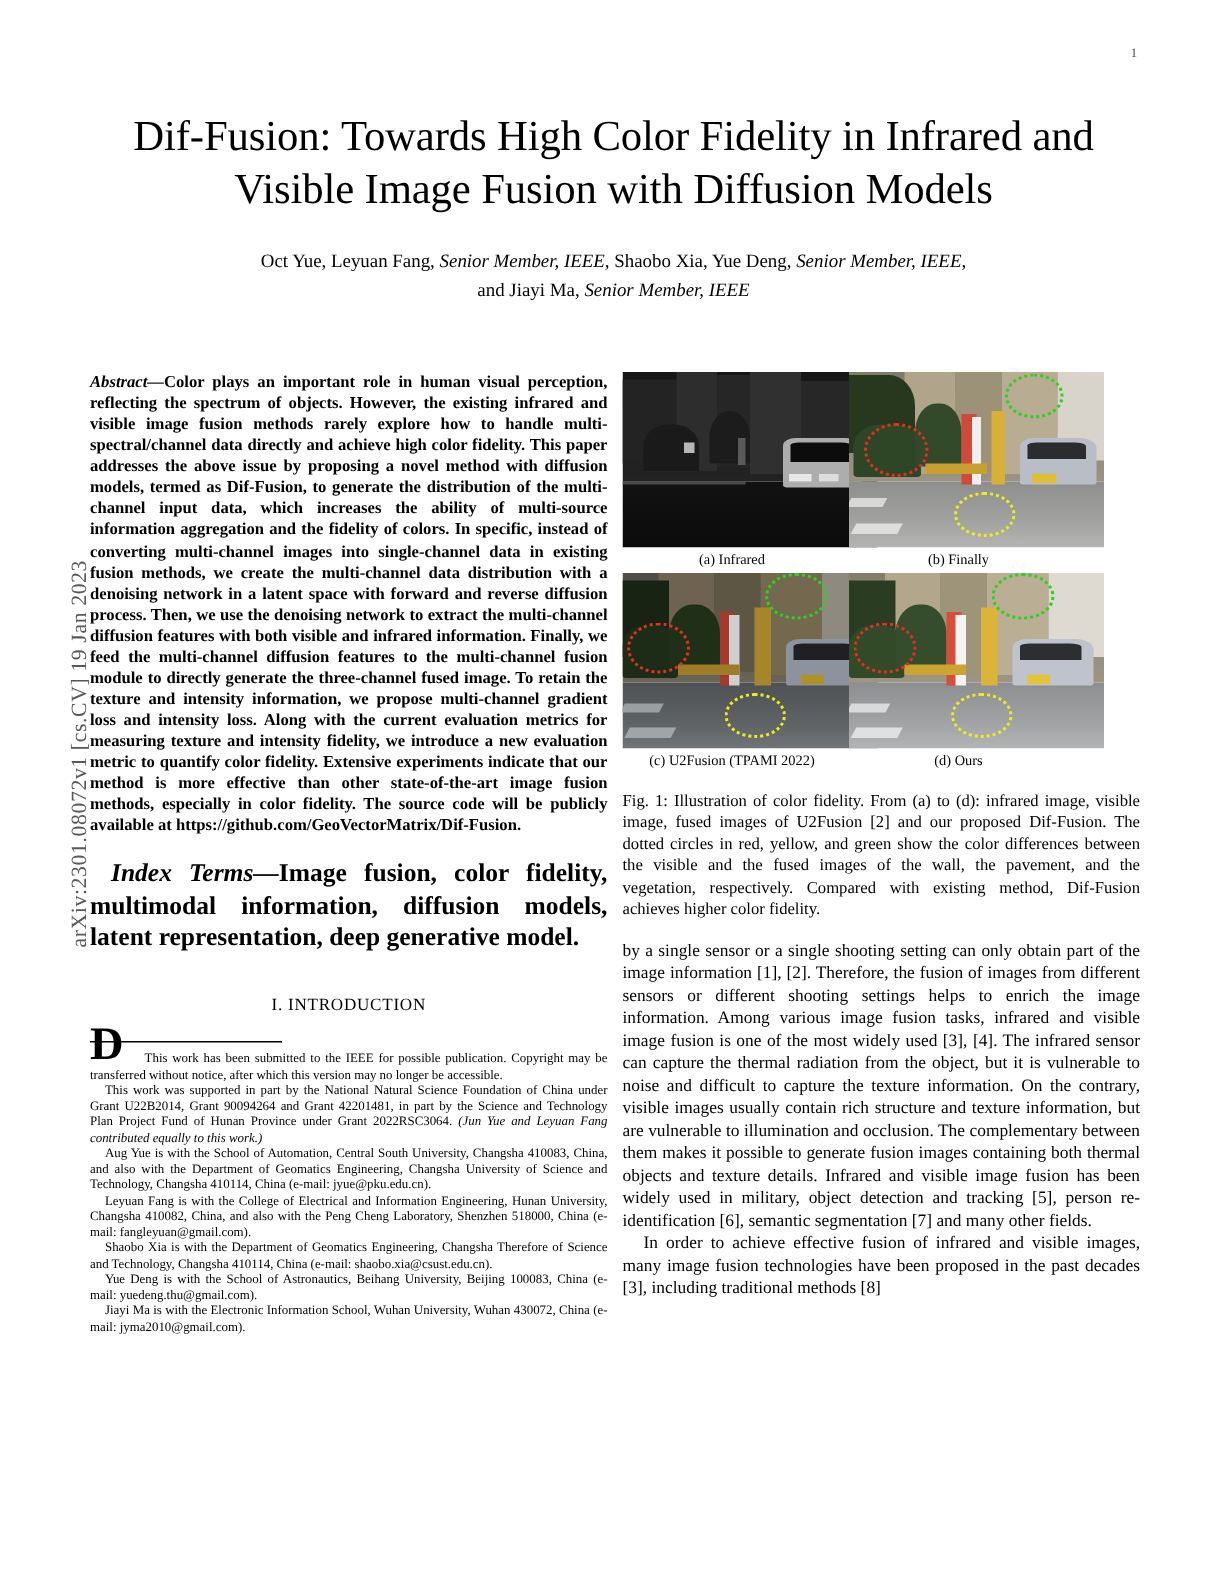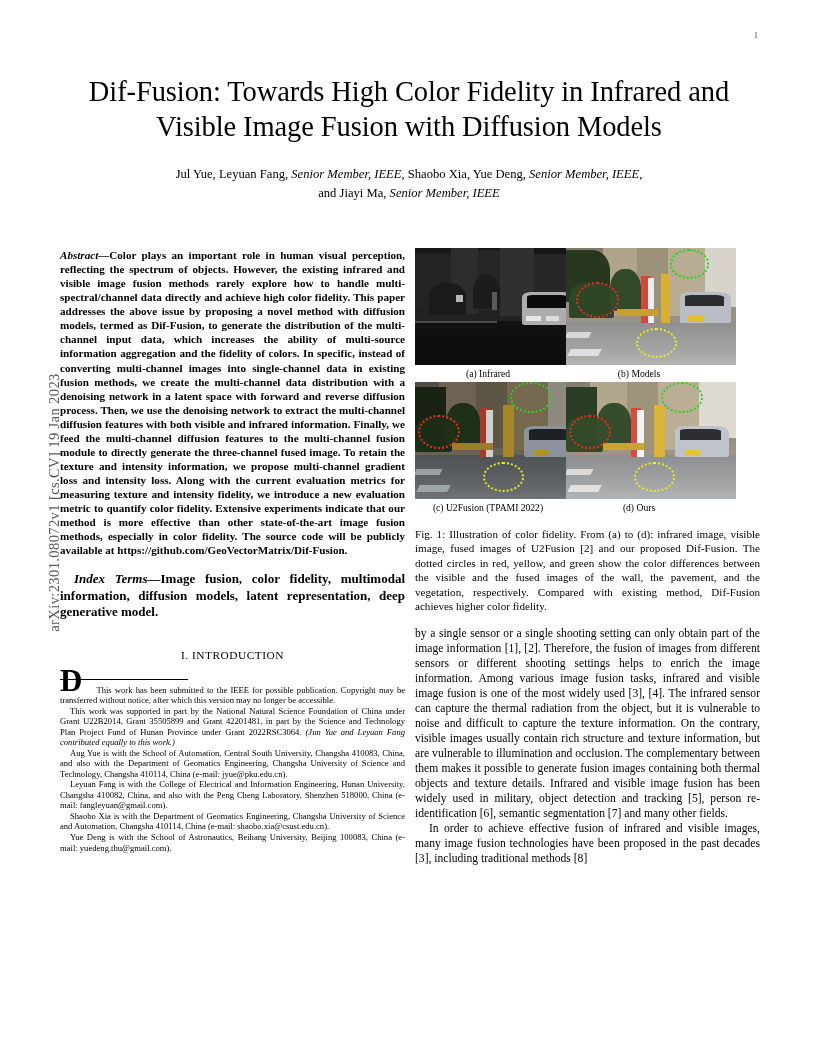--- a/index.html
+++ b/index.html
@@ -80,21 +80,21 @@
   .abstract {
     font-size: 11.1px;
     line-height: 1.268;
     text-align: justify;
     font-weight: bold;
     margin: 0;
     hyphens: auto;
   }
   .abstract .lead { font-style: italic; font-weight: bold; }
   .index-terms {
-    font-size: 13px;
+    font-size: 17px;
     line-height: 1.268;
     text-align: justify;
     font-weight: bold;
     margin: 14px 0 0 0;
     text-indent: 14px;
   }
   .index-terms .lead { font-style: italic; font-weight: bold; }
   
   .section-heading {
     margin: 28px 0 5px 0;
@@ -204,44 +204,45 @@
 
 <div class="page">
 
   <div class="arxiv-stamp">arXiv:2301.08072v1  [cs.CV]  19 Jan 2023</div>
 
   <div class="page-number">1</div>
 
   <div class="title-block">
     <h1 class="paper-title">Dif-Fusion: Towards High Color Fidelity in Infrared and Visible Image Fusion with Diffusion Models</h1>
     <div class="authors">
-      <span><span>Jul Yue, Leyuan Fang, </span><i>Senior Member, IEEE</i><span>, Shaobo Xia, Yue Deng, </span><i>Senior Member, IEEE</i><span>,</span></span><br>
+      <span><span>Oct Yue, Leyuan Fang, </span><i>Senior Member, IEEE</i><span>, Shaobo Xia, Yue Deng, </span><i>Senior Member, IEEE</i><span>,</span></span><br>
       <span><span>and Jiayi Ma, </span><i>Senior Member, IEEE</i></span>
     </div>
   </div>
 
   <div class="col-left">
 
     <p class="abstract"><span class="lead">Abstract—</span><span>Color plays an important role in human visual perception, reflecting the spectrum of objects. However, the existing infrared and visible image fusion methods rarely explore how to handle multi-spectral/channel data directly and achieve high color fidelity. This paper addresses the above issue by proposing a novel method with diffusion models, termed as Dif-Fusion, to generate the distribution of the multi-channel input data, which increases the ability of multi-source information aggregation and the fidelity of colors. In specific, instead of converting multi-channel images into single-channel data in existing fusion methods, we create the multi-channel data distribution with a denoising network in a latent space with forward and reverse diffusion process. Then, we use the denoising network to extract the multi-channel diffusion features with both visible and infrared information. Finally, we feed the multi-channel diffusion features to the multi-channel fusion module to directly generate the three-channel fused image. To retain the texture and intensity information, we propose multi-channel gradient loss and intensity loss. Along with the current evaluation metrics for measuring texture and intensity fidelity, we introduce a new evaluation metric to quantify color fidelity. Extensive experiments indicate that our method is more effective than other state-of-the-art image fusion methods, especially in color fidelity. The source code will be publicly available at https://github.com/GeoVectorMatrix/Dif-Fusion.</span></p>
 
     <p class="index-terms"><span class="lead">Index Terms—</span><span>Image fusion, color fidelity, multimodal information, diffusion models, latent representation, deep generative model.</span></p>
 
     <div class="section-heading">I.  INTRODUCTION</div>
 
     <p class="intro-para"><span class="dropcap">D</span></p>
 
     <div class="footnote-rule"></div>
 
     <div class="footnotes">
       <p>This work has been submitted to the IEEE for possible publication. Copyright may be transferred without notice, after which this version may no longer be accessible.</p>
-      <p><span>This work was supported in part by the National Natural Science Foundation of China under Grant U22B2014, Grant 35505899 and Grant 42201481, in part by the Science and Technology Plan Project Fund of Hunan Province under Grant 2022RSC3064.</span> <i>(Jun Yue and Leyuan Fang contributed equally to this work.)</i></p>
+      <p><span>This work was supported in part by the National Natural Science Foundation of China under Grant U22B2014, Grant 90094264 and Grant 42201481, in part by the Science and Technology Plan Project Fund of Hunan Province under Grant 2022RSC3064.</span> <i>(Jun Yue and Leyuan Fang contributed equally to this work.)</i></p>
       <p>Aug Yue is with the School of Automation, Central South University, Changsha 410083, China, and also with the Department of Geomatics Engineering, Changsha University of Science and Technology, Changsha 410114, China (e-mail: jyue@pku.edu.cn).</p>
       <p>Leyuan Fang is with the College of Electrical and Information Engineering, Hunan University, Changsha 410082, China, and also with the Peng Cheng Laboratory, Shenzhen 518000, China (e-mail: fangleyuan@gmail.com).</p>
-      <p>Shaobo Xia is with the Department of Geomatics Engineering, Changsha University of Science and Automation, Changsha 410114, China (e-mail: shaobo.xia@csust.edu.cn).</p>
+      <p>Shaobo Xia is with the Department of Geomatics Engineering, Changsha Therefore of Science and Technology, Changsha 410114, China (e-mail: shaobo.xia@csust.edu.cn).</p>
       <p>Yue Deng is with the School of Astronautics, Beihang University, Beijing 100083, China (e-mail: yuedeng.thu@gmail.com).</p>
+      <p>Jiayi Ma is with the Electronic Information School, Wuhan University, Wuhan 430072, China (e-mail: jyma2010@gmail.com).</p>
     </div>
   </div>
 
   <div class="col-right">
 
     <figure class="figure">
 
       <div class="fig-row">
         <div class="fig-cell">
           <div class="fig-img">
@@ -286,21 +287,21 @@
               <div class="bld" style="left:67%;top:38%;width:30%;height:26%;background:#b9bec6;border-radius:18% 22% 5% 5%;"></div>
               <div class="bld" style="left:70%;top:40%;width:23%;height:10%;background:#2a2c30;border-radius:16% 20% 0 0;"></div>
               <div class="bld" style="left:72%;top:58%;width:9%;height:5%;background:#e0c030;"></div>
               <div class="bld" style="left:0;top:72%;width:14%;height:5%;background:#d8d8d6;transform:skewX(-28deg);"></div>
               <div class="bld" style="left:2%;top:86%;width:18%;height:6%;background:#dedede;transform:skewX(-28deg);"></div>
               <div class="circ" style="left:6%;top:29%;width:23%;height:27%;border-color:#e03020;"></div>
               <div class="circ" style="left:41%;top:68%;width:22%;height:23%;border-color:#ecec20;"></div>
               <div class="circ" style="left:61%;top:1%;width:21%;height:22%;border-color:#30d020;"></div>
             </div>
           </div>
-          <div class="fig-sublabel">(b) Models</div>
+          <div class="fig-sublabel">(b) Finally</div>
         </div>
       </div>
 
       <div class="fig-row">
         <div class="fig-cell">
           <div class="fig-img">
             <div class="scene u2">
               <div class="sky"></div>
               <div class="ground"></div>
               <div class="bld" style="left:14%;top:0;width:22%;height:58%;background:#6e6350;"></div>

